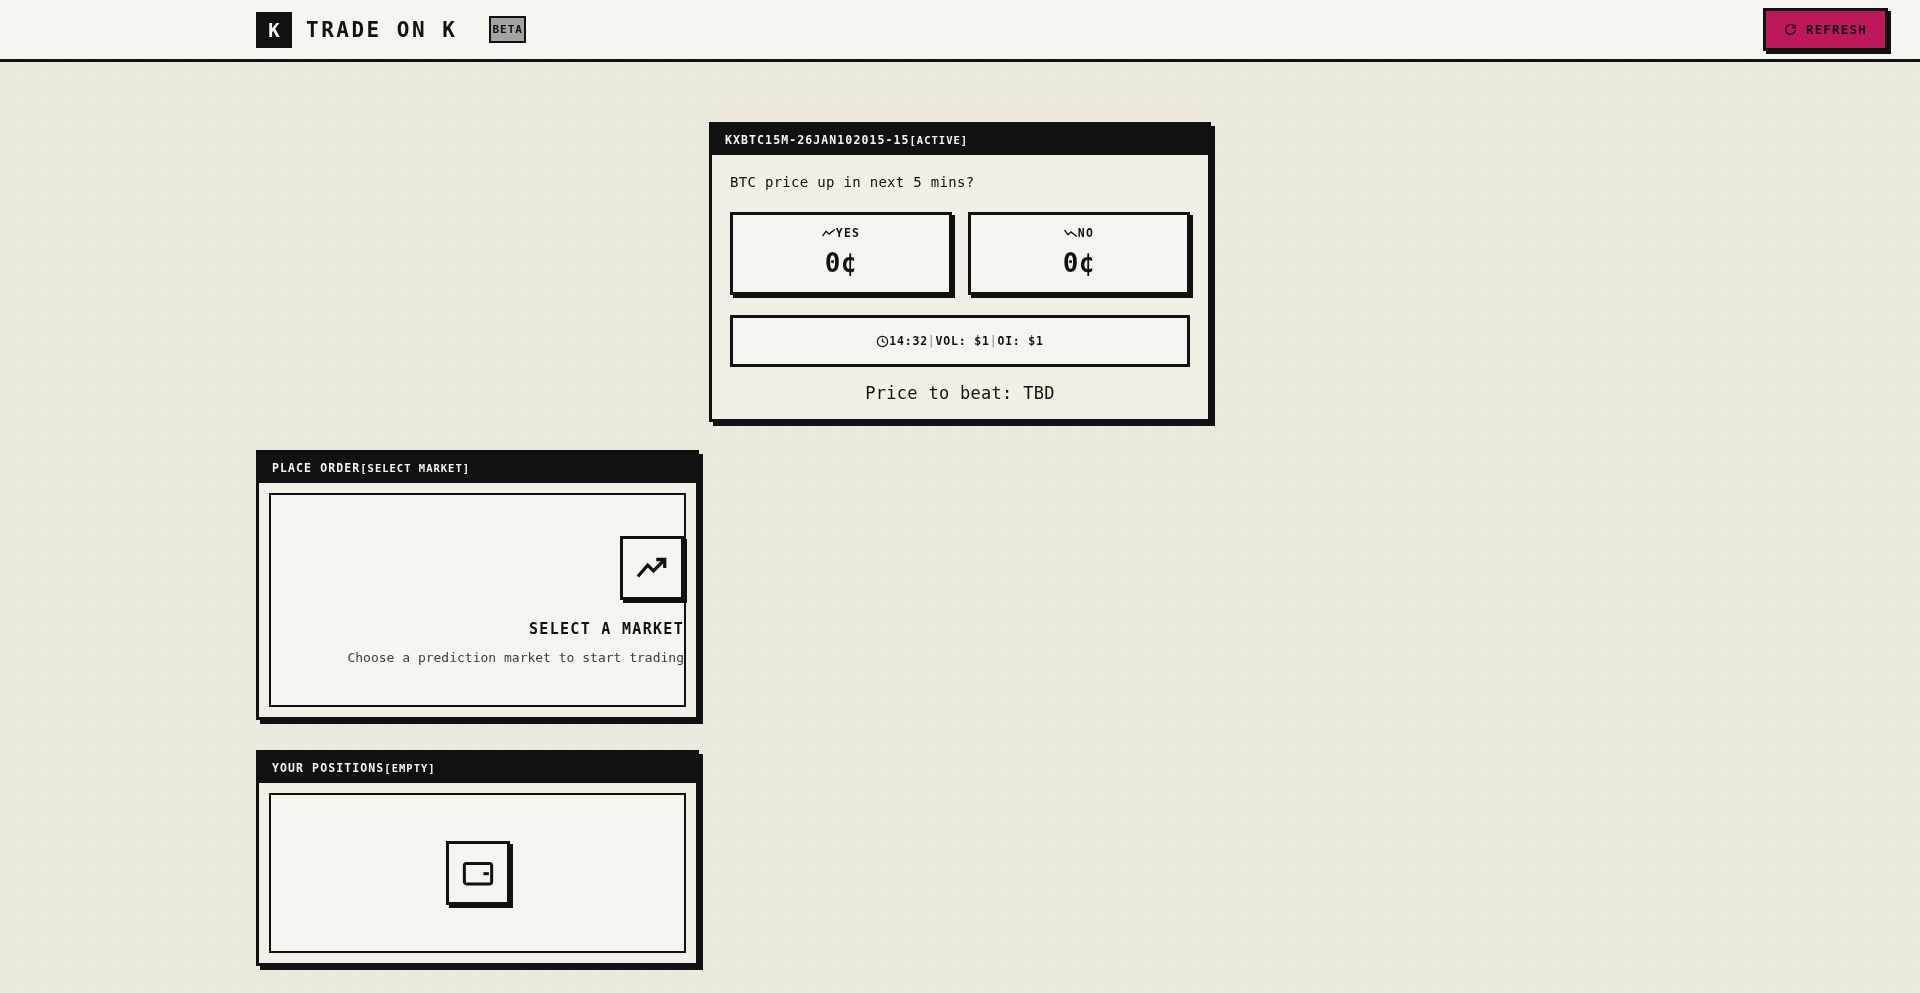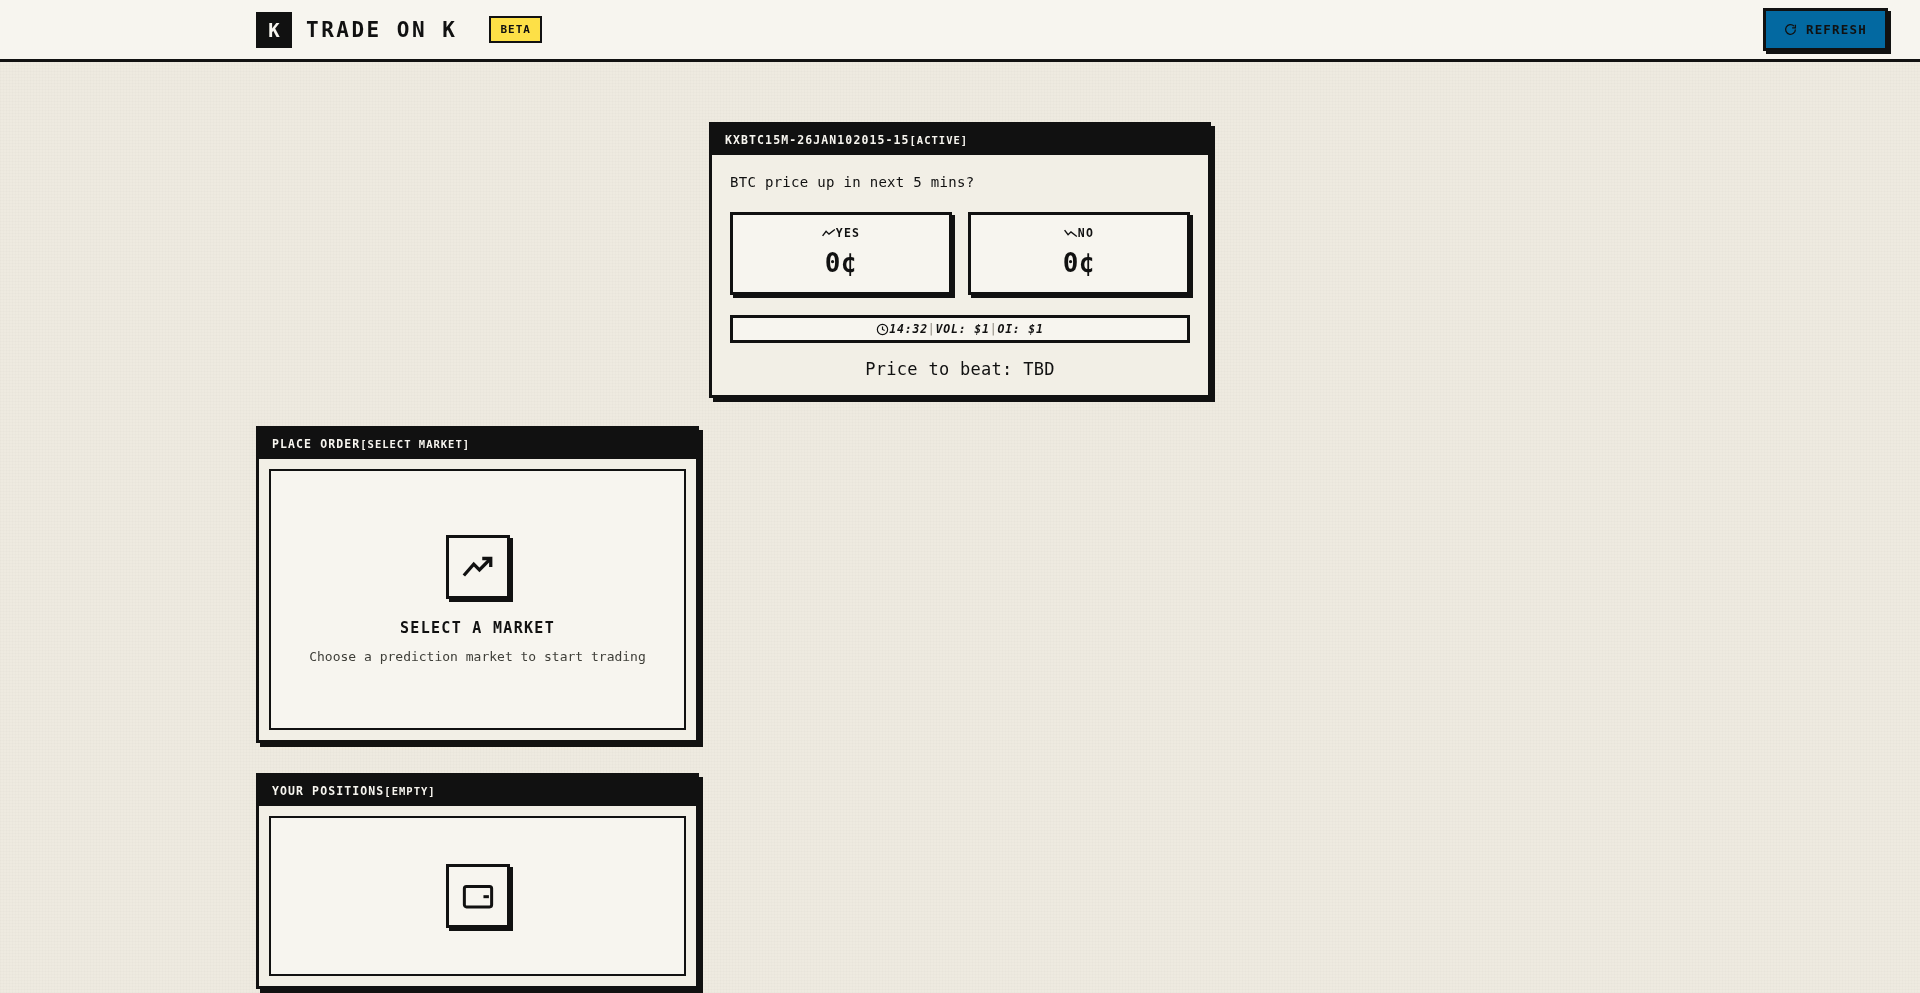--- a/index.html
+++ b/index.html
@@ -33,32 +33,32 @@
     background: #111; color: #f7f5ef;
     display: flex; align-items: center; justify-content: center;
     font-weight: bold; font-size: 19px;
     font-family: "DejaVu Sans Mono", monospace;
   }
   .brand-title {
     font-size: 21px; font-weight: bold; letter-spacing: 2.5px;
   }
   .beta-badge {
     border: 2px solid #111;
-    background: #fde047;
+    background: #a3a3a3;
     font-size: 11px; font-weight: bold; letter-spacing: 1px;
-    padding: 5px 9px;
+    padding: 5px 1px;
     margin-left: 18px;
   }
   .header-actions {
     margin-left: auto;
     display: flex; align-items: center; gap: 14px;
   }
   .btn-hdr {
     border: 3px solid #111;
-    background: #0369a1;
+    background: #be185d;
     font-family: "DejaVu Sans Mono", monospace;
     font-size: 12.5px; font-weight: bold; letter-spacing: 1.2px;
     padding: 11px 18px;
     display: flex; align-items: center; gap: 9px;
     cursor: pointer;
     box-shadow: 3px 3px 0 #111;
   }
   .btn-hdr.ghost { color: #bdb9ae; border-color: #d6d2c7; box-shadow: 3px 3px 0 #d6d2c7; }
   .ico { display: inline-flex; align-items: center; justify-content: center; }
 
@@ -118,23 +118,23 @@
   }
   .side-label {
     font-size: 11.5px; font-weight: bold; letter-spacing: 1.3px;
     display: flex; align-items: center; justify-content: center; 
   }
   .side-price { font-size: 26px; font-weight: bold; margin-top: 8px; letter-spacing: .5px; }
   .stats {
     margin-top: 20px;
     border: 3px solid #111;
     background: #f7f5ef;
-    padding: 4px 10px;
+    padding: 16px 10px;
     display: flex; align-items: center; justify-content: center; gap: 0;
-    font-size: 11.5px; font-weight: bold; letter-spacing: .8px; font-style: italic;
+    font-size: 11.5px; font-weight: bold; letter-spacing: .8px;
   }
   .stats .sep { color: #8a867c; font-weight: normal; }
   .price-beat {
     text-align: center; font-size: 17px; margin-top: 16px; letter-spacing: .3px;
   }
 
   
   .lower {
     display: flex; gap: 30px; margin-top: 28px; align-items: flex-start;
   }
@@ -160,21 +160,21 @@
     background: #f7f5ef;
     display: flex; align-items: center; justify-content: center;
     box-shadow: 3px 3px 0 #111;
   }
   .empty-title {
     margin-top: 20px;
     font-size: 15px; font-weight: bold; letter-spacing: 1.3px;
   }
   .empty-sub { margin-top: 12px; font-size: 13px; color: #3e3e38; }
   .chart-inner { height: 373px; }
-  .order-inner { height: 261px; }
+  .order-inner { height: 214px; align-items: flex-end; }
   .pos-inner { height: 160px; }
 </style>
 </head>
 <body>
 
 <div class="header">
   <div class="brand">
     <div class="logo-box">K</div>
     <div class="brand-title">TRADE ON K</div>
     <div class="beta-badge">BETA</div>

